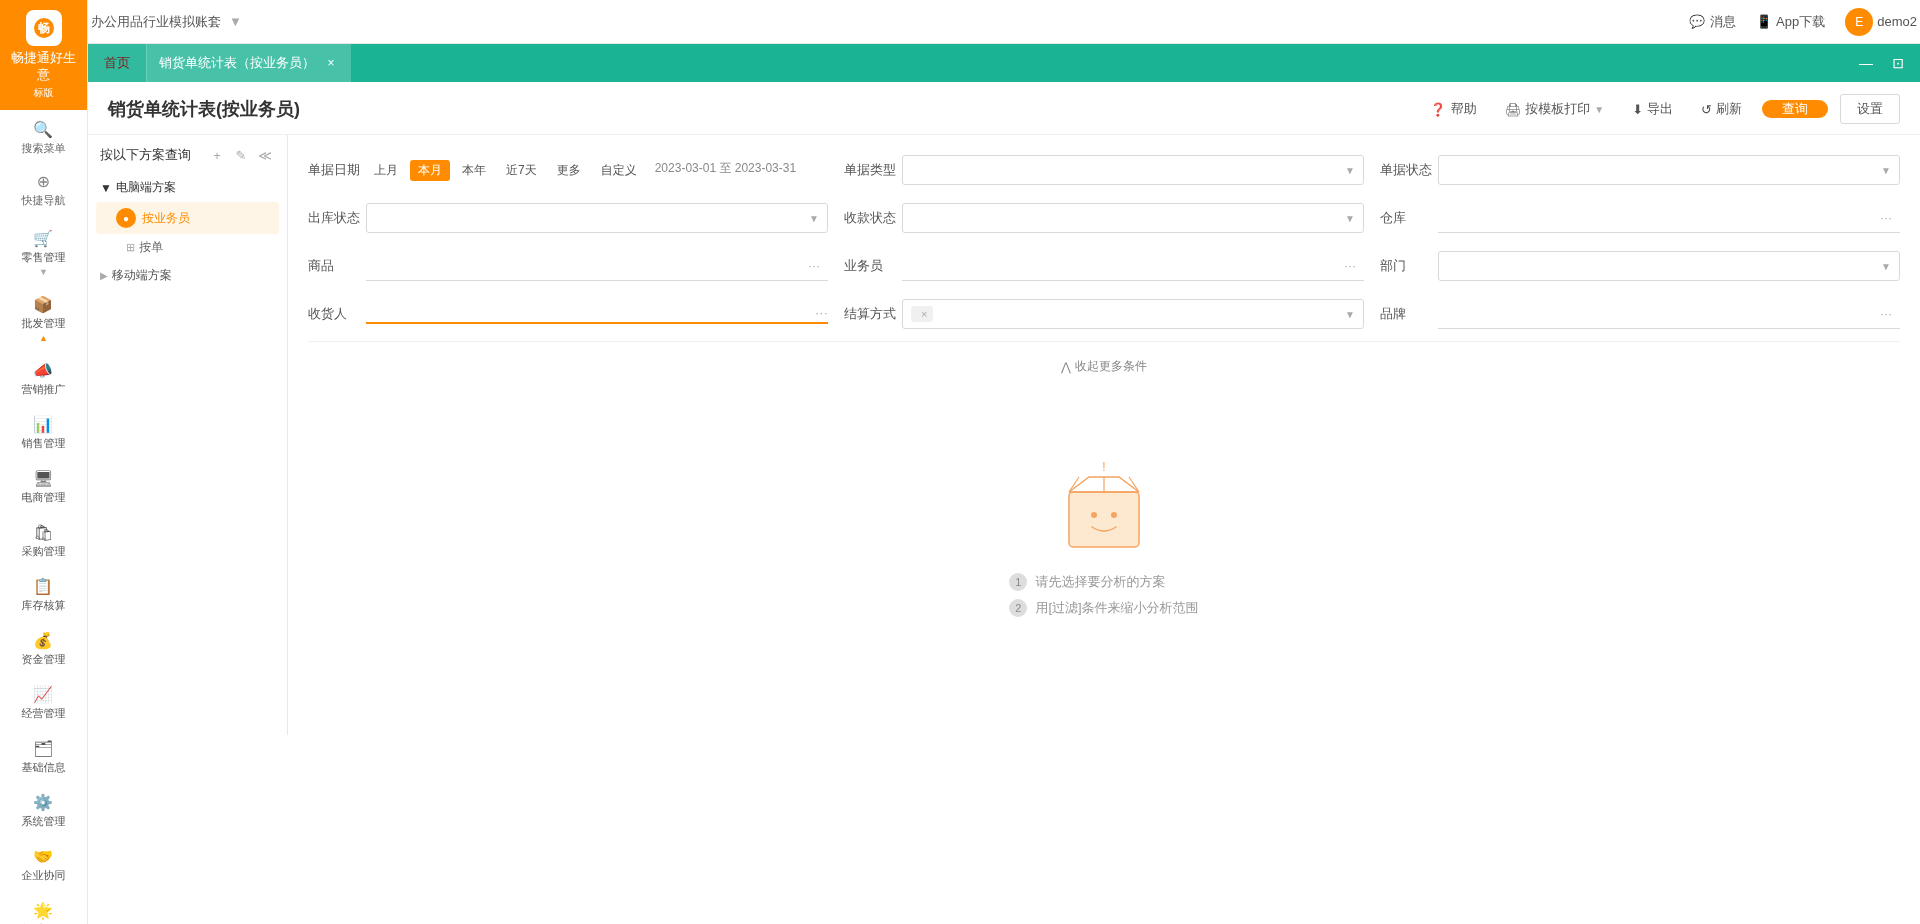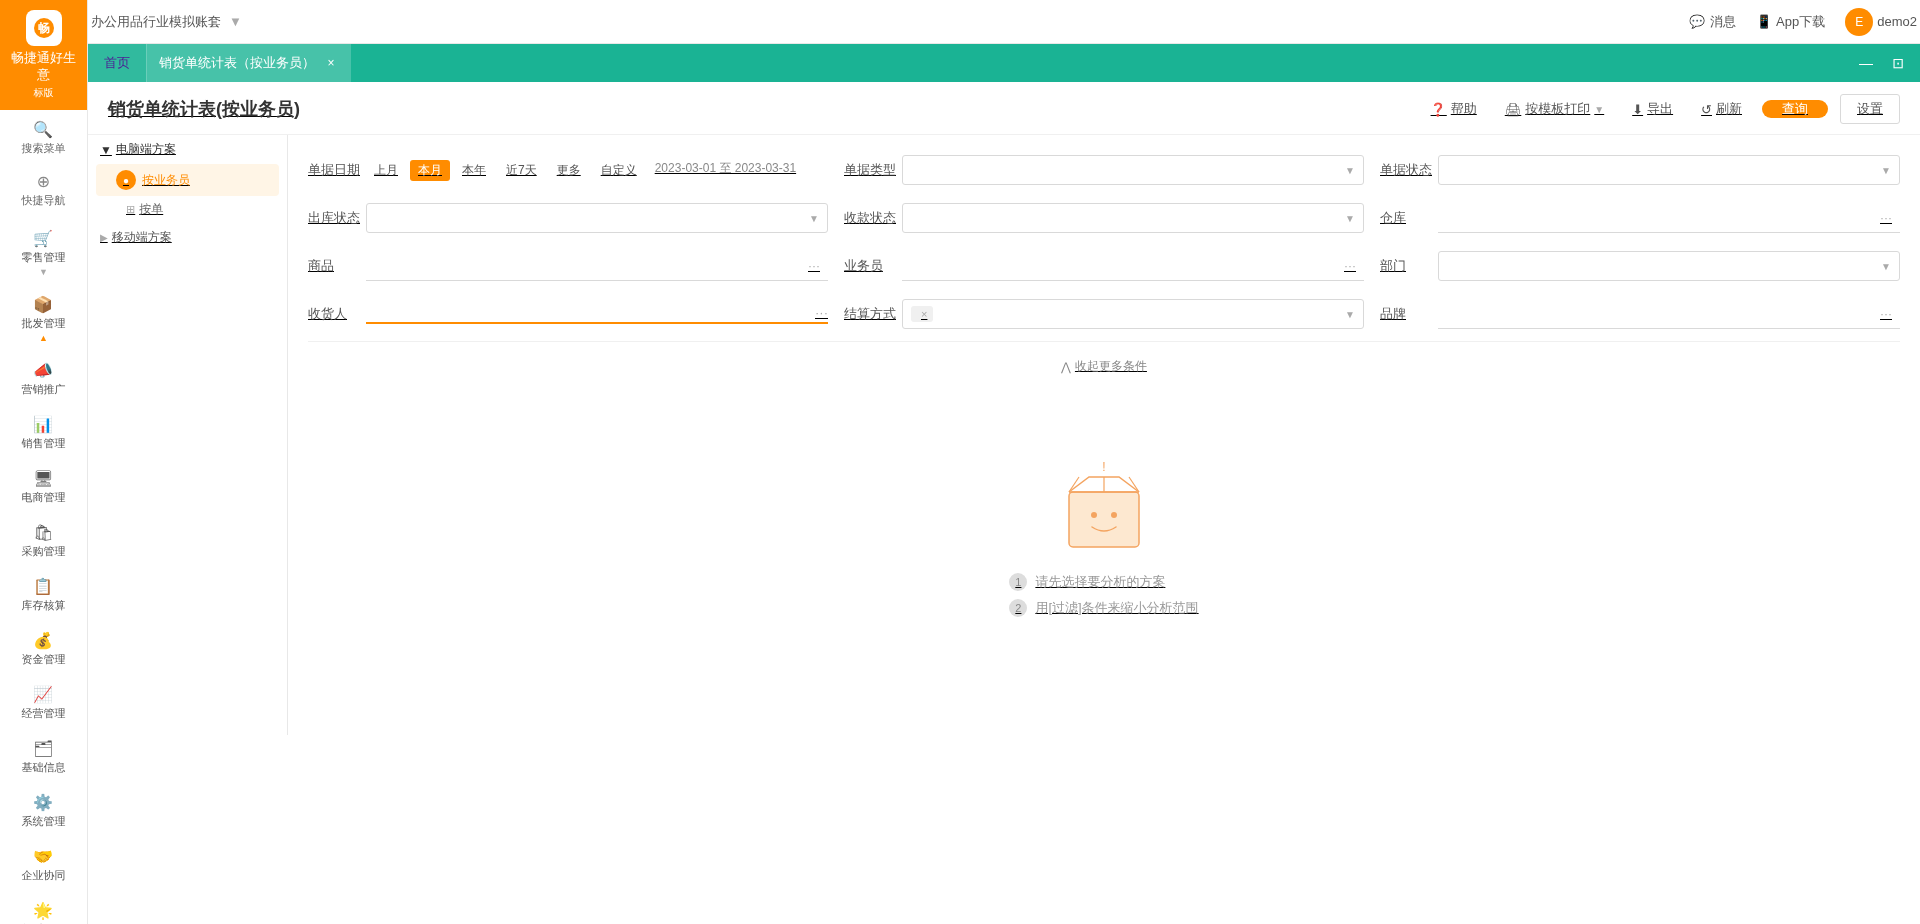--- a/index.html
+++ b/index.html
@@ -134,21 +134,21 @@
       display: flex;
       align-items: center;
       padding: 0 0 0 0;
       gap: 0;
     }
     .tab-home {
       height: 38px;
       padding: 0 16px;
       display: flex;
       align-items: center;
-      color: #4c1d95;
+      color: #7f1d1d;
       font-size: 13px;
       cursor: pointer;
       background: rgba(255,255,255,0.1);
     }
     .tab-item {
       height: 38px;
       padding: 0 12px;
       display: flex;
       align-items: center;
       gap: 8px;
@@ -191,21 +191,20 @@
     .content-area {
       flex: 1;
       overflow: auto;
       background: #f0f2f5;
       padding: 0;
     }
     .content-inner {
       background: #fff;
       min-height: 100%;
       padding: 0;
-      text-decoration: underline;
     }
 
     
     .page-header {
       display: flex;
       align-items: center;
       justify-content: space-between;
       padding: 12px 20px 10px;
       background: #fff;
     }
@@ -664,20 +663,28 @@
           </div>
           <button class="btn-primary">查询</button>
           <button class="btn-secondary">设置</button>
         </div>
       </div>
       <div class="page-header-separator"></div>
 
       <div class="main-content">
 
         <div class="left-panel">
+          <div class="left-panel-header">
+            <span>按以下方案查询</span>
+            <div class="left-panel-header-icons">
+              <div class="panel-icon-btn">+</div>
+              <div class="panel-icon-btn">✎</div>
+              <div class="panel-icon-btn">≪</div>
+            </div>
+          </div>
 
           <div class="scheme-group">
             <div class="scheme-group-title">
               <span>▼</span>
               <span>电脑端方案</span>
             </div>
             <div class="scheme-item active">
               <div class="scheme-item-icon">
                 <span>●</span>
               </div>

